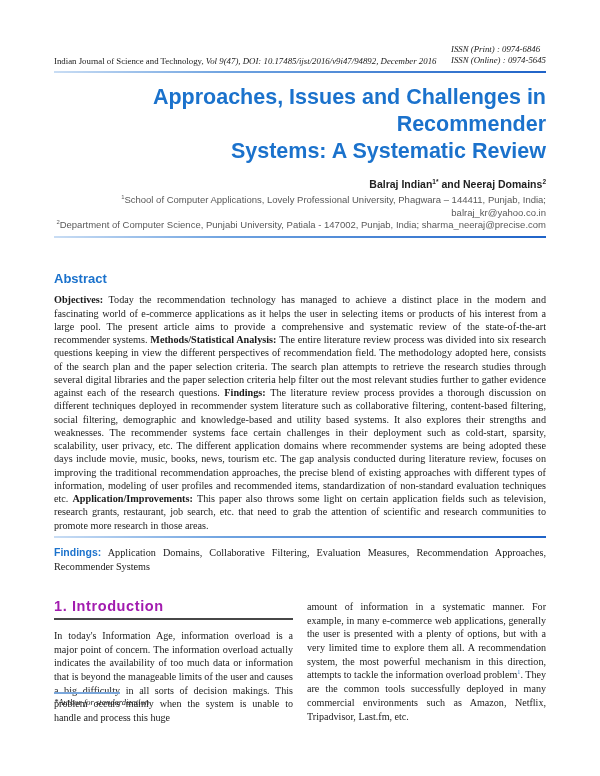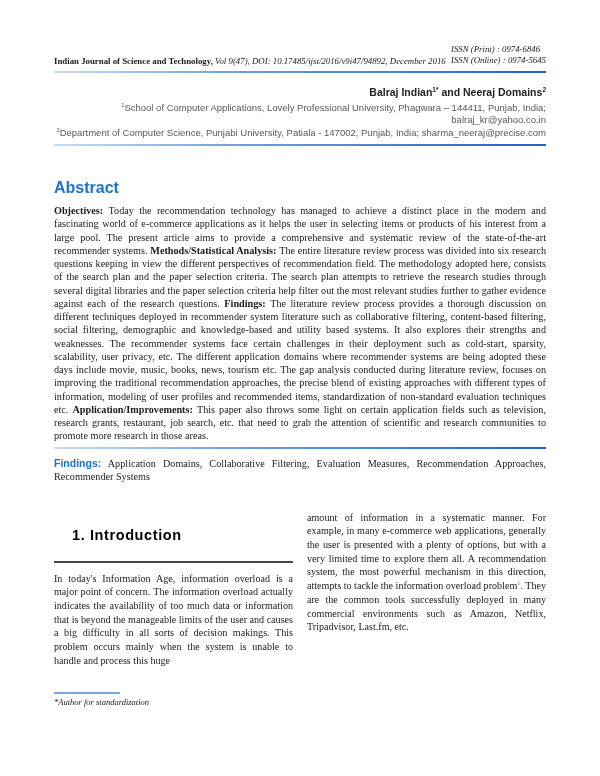--- a/index.html
+++ b/index.html
@@ -9,21 +9,21 @@
     background:#ffffff;
     box-sizing:border-box;
     padding:44px 54px 0 54px;
     font-family:"Liberation Serif", serif;
     color:#1a1a1a;
     overflow:hidden;
   }
   
   .hdr{display:flex;justify-content:space-between;align-items:flex-end;}
   .hdr-left{font-size:8.8px;line-height:1.25;white-space:nowrap;}
-  .hdr-left .jname{font-weight:bold;text-align:center;}
+  .hdr-left .jname{font-weight:normal;text-align:center;}
   .hdr-left .jdetail{font-style:italic;}
   .hdr-right{font-size:8.8px;font-style:italic;line-height:1.3;white-space:nowrap;}
   .rule-grad{
     height:2px;border:0;margin:4px 0 0 0;
     background:linear-gradient(to right,#c9ddf4,#6fa3e0 35%,#1f63c8);
   }
   .rule-grad.thick{height:2.5px;}
   
   .title{
     margin:11px 0 0 0;
@@ -43,45 +43,45 @@
   .affils{
     margin-top:4px;
     text-align:right;
     font-family:"Liberation Sans", sans-serif;
     font-size:9.5px;line-height:1.33;color:#595959;
   }
   
   .abs-head{
     margin:33px 0 0 0;
     font-family:"Liberation Sans", sans-serif;
-    font-weight:700;font-size:16px;color:#1b72cc;
+    font-weight:700;font-size:13px;color:#1b72cc;
   }
   .abs-body{
     margin:7px 0 0 0;
     font-size:10.2px;line-height:1.3;
     text-align:justify;
   }
   .seg-b{font-weight:bold;}
   .seg-i{}
   .kw{
     margin:8px 0 0 0;
     font-size:10.2px;line-height:1.3;text-align:justify;
   }
   .kw-label{
     font-family:"Liberation Sans", sans-serif;
     font-weight:700;font-size:10.5px;color:#1b72cc;
   }
   
   .cols{display:flex;gap:14px;margin-top:25px;}
   .col{flex:1 1 0;min-width:0;}
   .sec-head{
-    margin:18px;
+    margin:0;
     font-family:"Liberation Sans", sans-serif;
     font-weight:700;font-size:14.5px;letter-spacing:0.6px;
-    color:#000000;
+    color:#a21caf;
   }
   .sec-head-rule{height:2px;border:0;background:#474747;margin:4px 0 0 0;}
   .col p{
     margin:9px 0 0 0;
     font-size:10.1px;line-height:1.36;
     text-align:justify;
   }
   .col-right p{margin-top:2px;}
   .ref{color:#2e7bd0;}
   
@@ -98,20 +98,24 @@
     <div class="hdr-left">
       <span class="jname">Indian Journal of Science and Technology,</span><span class="jdetail"> Vol 9(47), DOI: 10.17485/ijst/2016/v9i47/94892, December 2016</span>
     </div>
     <div class="hdr-right">
       <div>ISSN (Print) : 0974-6846</div>
       <div>ISSN (Online) : 0974-5645</div>
     </div>
   </div>
   <hr class="rule-grad">
 
+  <h1 class="title">
+    <span>Approaches, Issues and Challenges in Recommender</span><br>
+    <span>Systems: A Systematic Review</span>
+  </h1>
 
   <div class="authors">
     <span>Balraj Indian</span><sup>1*</sup><span> and </span><span>Neeraj Domains</span><sup>2</sup>
   </div>
 
   <div class="affils">
     <div><sup>1</sup><span>School of Computer Applications, Lovely Professional University, Phagwara – 144411, Punjab, India; balraj_kr@yahoo.co.in</span></div>
     <div><sup>2</sup><span>Department of Computer Science, Punjabi University, Patiala - 147002, Punjab, India; sharma_neeraj@precise.com</span></div>
   </div>
   <hr class="rule-grad thick">

